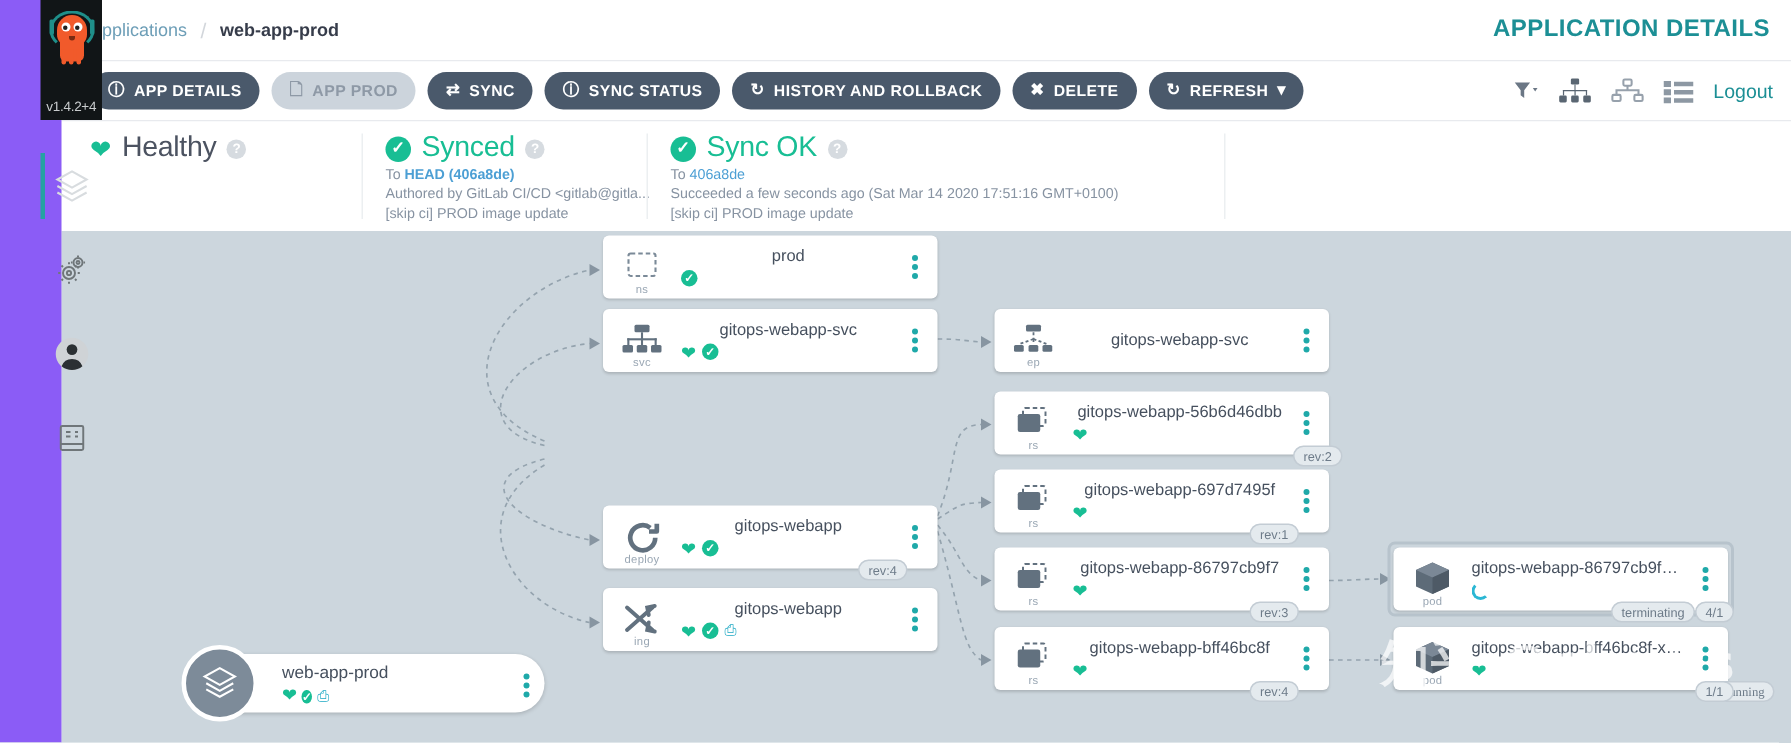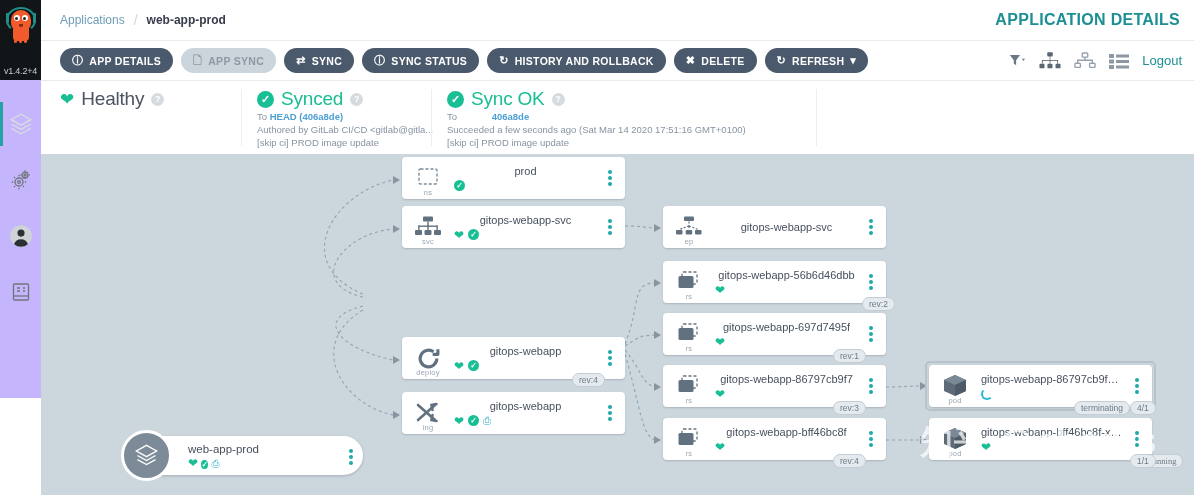--- a/index.html
+++ b/index.html
@@ -7,22 +7,22 @@
   body {
     font-family: "Liberation Sans", sans-serif;
     background:#ffffff;
     font-size:12px;
     color:#363c4a;
   }
   #app { position:relative; width:1194px; height:495px; overflow:hidden; }
 
   
   .rail {
-    position:absolute; left:0; top:0; width:41px; height:398px;
-    background:#c4b5fd; z-index:40;
+    position:absolute; left:0; top:0; width:41px; height:495px;
+    background:#8b5cf6; z-index:40;padding-left:27px;
   }
   .logo-box {
     position:relative; width:41px; height:80px;
     background:#111517;
     display:flex; align-items:flex-start; justify-content:center;
     padding-top:4px;
   }
   .octo { position:relative; width:34px; height:50px; }
   .octo-head {
     position:absolute; left:7px; top:6px; width:20px; height:21px;
@@ -113,21 +113,21 @@
   .scell.c4 { flex:1; }
   .shead { display:flex; align-items:center; gap:7px; }
   .stitle { font-size:19px; font-weight:normal; color:#4c5361; letter-spacing:-.2px;}
   .stitle.green { color:#18be94;}
   .qmark{
     width:13px;height:13px;border-radius:50%;background:#d6dbe0;color:#fff;
     font-size:9px;line-height:13px;text-align:center;cursor:pointer;font-weight:bold;
   }
   .sline { font-size:9.5px; color:#8793a2; line-height:13px; white-space:nowrap;}
   .sline .lnk { color:#4c9fd4; font-weight:bold; }
-  .sline .bold { color:#4c9fd4; font-weight:bold;margin-left:32px; }
+  .sline .bold { color:#4c9fd4; font-weight:normal; }
   .heart { color:#18be94; font-size:17px; line-height:17px;}
   .okcirc {
     width:17px;height:17px;border-radius:50%;background:#18be94;color:#fff;
     font-size:11px;line-height:17px;text-align:center;font-weight:bold;
   }
 
   
   .canvas {
     position:absolute; left:41px; top:154px; width:1153px; height:341px;
     background:#ccd6dd; overflow:hidden;
@@ -277,21 +277,21 @@
     <div class="app-details-label">APPLICATION DETAILS</div>
   </div>
 
   <div class="toolbar">
     <button class="tbtn">
       <span class="gl">ⓘ</span>
       <span>APP DETAILS</span>
     </button>
     <button class="tbtn disabled">
       <span class="gl">🗋</span>
-      <span>APP SYNC</span>
+      <span>APP PROD</span>
     </button>
     <button class="tbtn">
       <span class="gl">⇄</span>
       <span>SYNC</span>
     </button>
     <button class="tbtn">
       <span class="gl">ⓘ</span>
       <span>SYNC STATUS</span>
     </button>
     <button class="tbtn">

